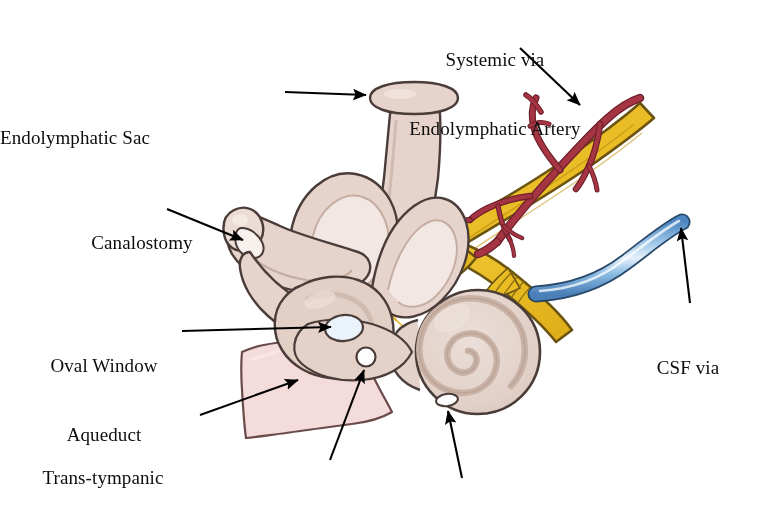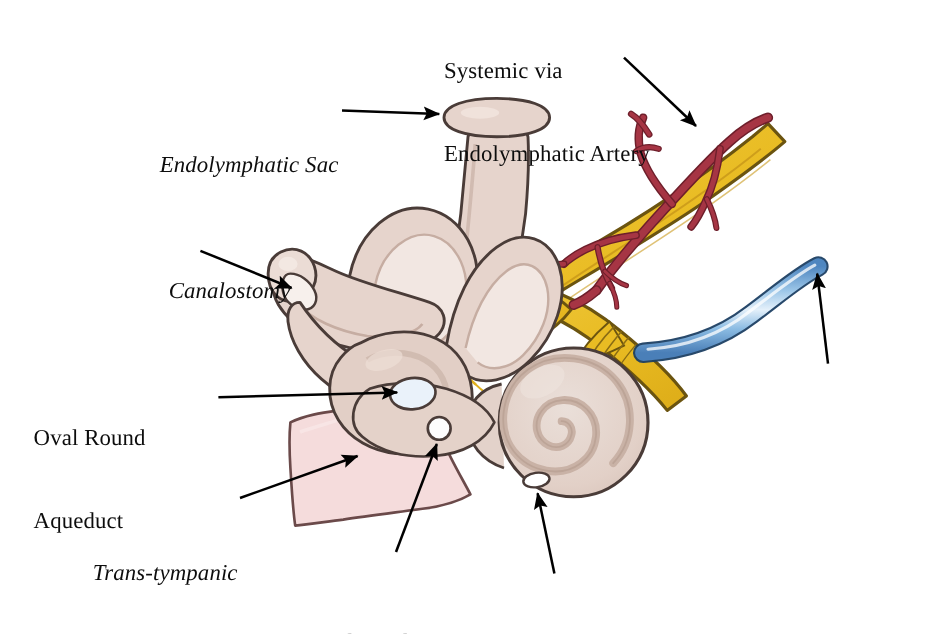--- a/index.html
+++ b/index.html
@@ -28,23 +28,23 @@
   }
   .lbl {
     position: absolute;
     font-family: "Liberation Serif", "DejaVu Serif", serif;
     font-size: 19px;
     line-height: 23px;
     color: #0d0d0d;
     white-space: pre;
     letter-spacing: 0.1px;
   }
-  .lbl.ctr { text-align: left; }
-  .lbl.right { text-align: right; font-style: italic; }
-  .lbl.left { text-align: right; font-style: italic; }
+  .lbl.ctr { text-align: center; }
+  .lbl.right { text-align: left; }
+  .lbl.left { text-align: center; }
 </style>
 </head>
 <body>
 
 <div id="diagram-root">
 
   <svg id="diagram-svg" viewBox="0 0 780 528" xmlns="http://www.w3.org/2000/svg">
     <defs>
       <marker id="arrowhead" markerWidth="7" markerHeight="7" refX="6.2" refY="3.1" orient="auto" markerUnits="strokeWidth">
         <path d="M0,0.35 L6.6,3.1 L0,5.85 L1.25,3.1 Z" fill="#000000"></path>
@@ -270,33 +270,34 @@
 
   <div class="lbl right" style="left:0px; top:80px; width:282px;">
     <div>Endolymphatic Sac</div>
   </div>
 
   <div class="lbl left" style="left:42px; top:185px; width:200px;">
     <div>Canalostomy</div>
   </div>
 
   <div class="lbl ctr" style="left:28px; top:308px; width:152px;">
-    <div>Oval Round</div>
+    <div>Oval Window</div>
     <div>Aqueduct</div>
   </div>
 
   <div class="lbl left" style="left:8px; top:420px; width:190px;">
     <div>Trans-tympanic</div>
   </div>
 
   <div class="lbl ctr" style="left:243px; top:478px; width:150px;">
     <div>Round Window</div>
     
   </div>
 
   <div class="lbl ctr" style="left:406px; top:497px; width:150px;">
     
   </div>
 
   <div class="lbl ctr" style="left:597px; top:310px; width:182px;">
+    <div>CSF via</div>
   </div>
 
 </div>
 
 </body></html>

